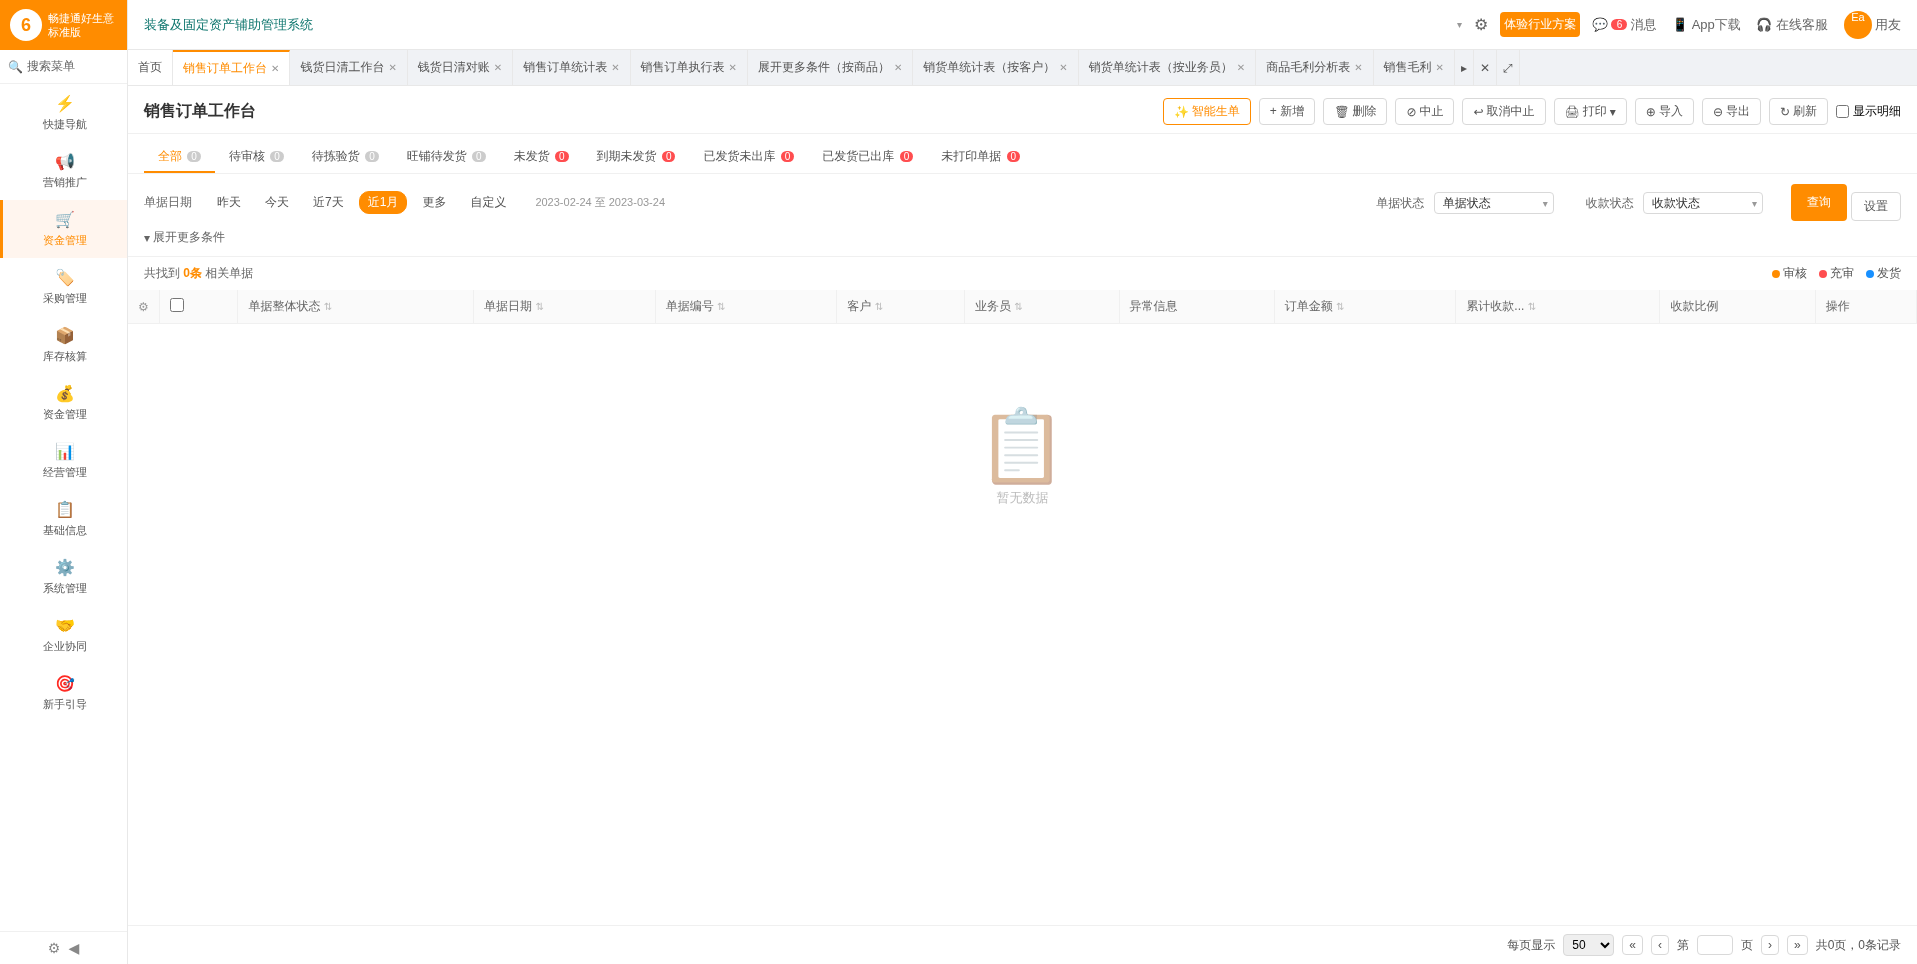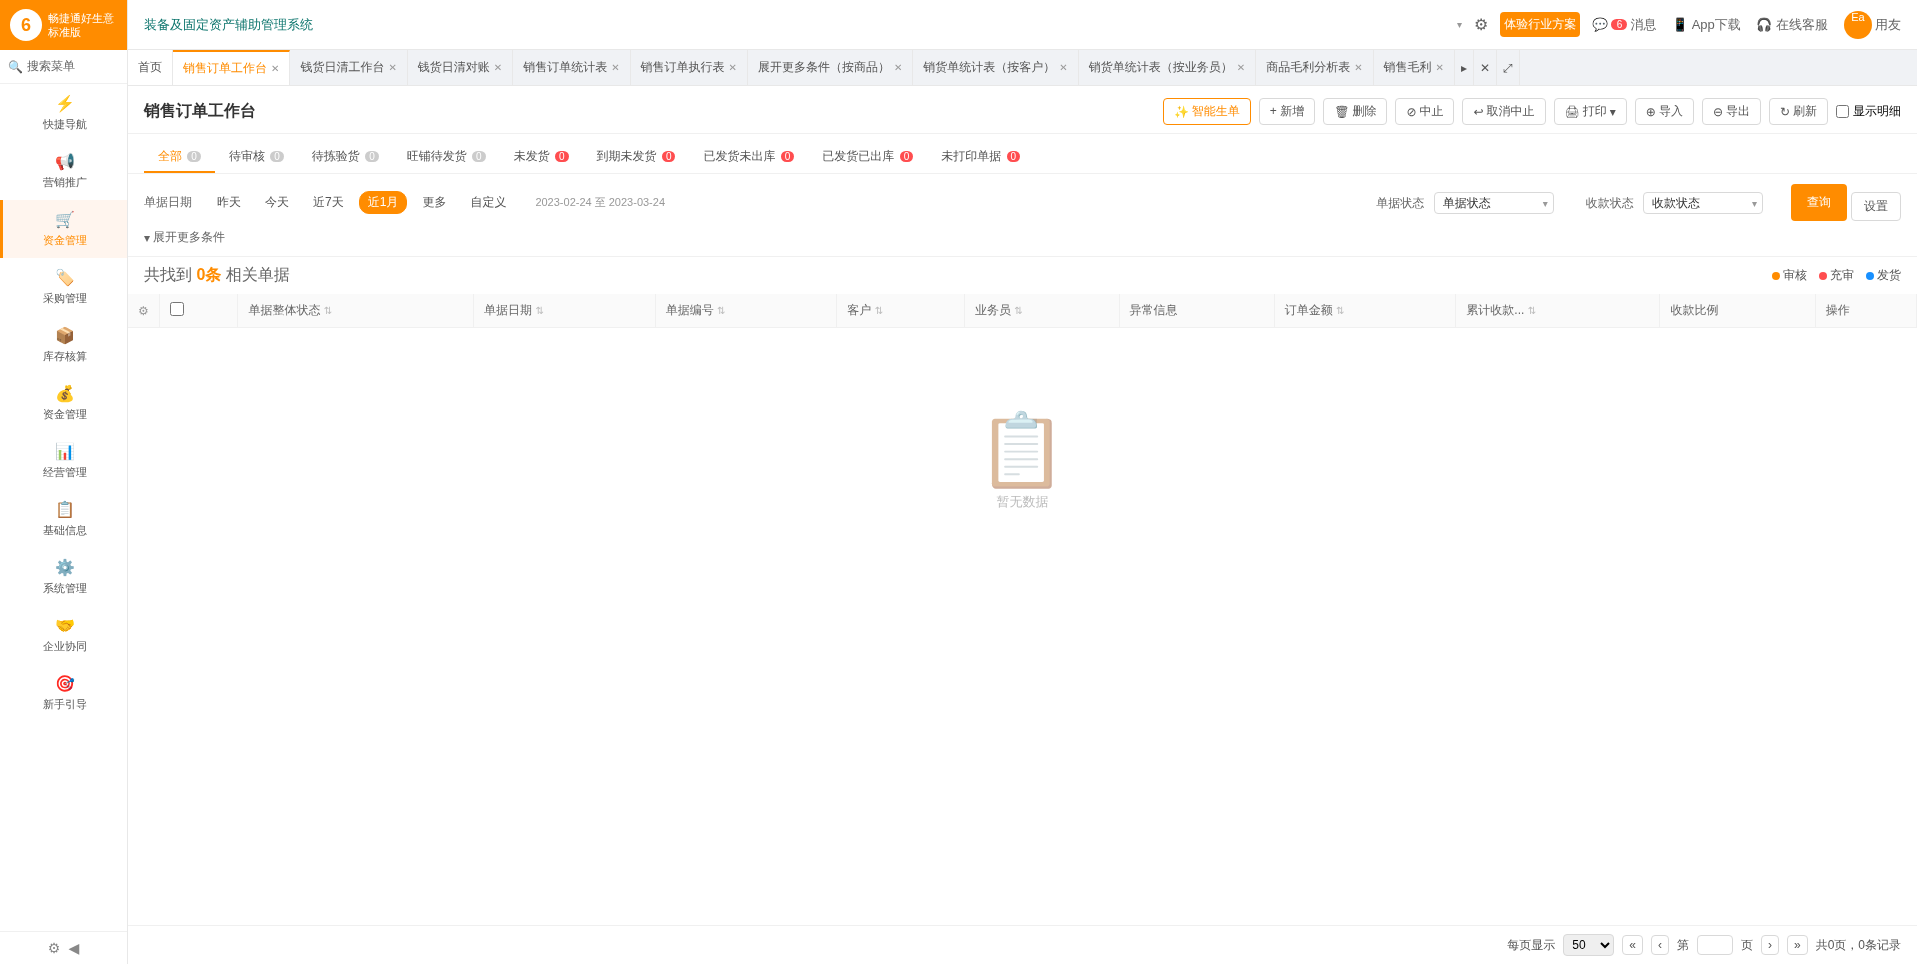--- a/index.html
+++ b/index.html
@@ -67,21 +67,21 @@
     .filter-select { border: 1px solid #d9d9d9; border-radius: 4px; padding: 3px 24px 3px 8px; font-size: 12px; color: #333; background: #fff; appearance: none; cursor: pointer; min-width: 120px; }
     .filter-select-wrap { position: relative; display: inline-block; }
     .filter-select-wrap::after { content: '▾'; position: absolute; right: 6px; top: 50%; transform: translateY(-50%); color: #999; font-size: 10px; pointer-events: none; }
     .expand-btn { display: flex; align-items: center; gap: 3px; cursor: pointer; color: #666; font-size: 12px; }
     .query-btn { background: #ff8c00; color: #fff; border: none; padding: 5px 16px; border-radius: 4px; cursor: pointer; font-size: 12px; }
     .setting-btn { background: #fff; color: #555; border: 1px solid #d9d9d9; padding: 5px 12px; border-radius: 4px; cursor: pointer; font-size: 12px; margin-top: 8px; }
 
     
     .table-area { flex: 1; overflow: hidden; display: flex; flex-direction: column; }
     .table-toolbar { padding: 8px 16px; display: flex; align-items: center; justify-content: space-between; }
-    .table-count { font-size: 16px; color: #666; }
+    .table-count { font-size: 12px; color: #666; }
     .table-count span { color: #ff8c00; font-weight: bold; }
     .table-toolbar-actions { display: flex; gap: 12px; }
     .toolbar-action { display: flex; align-items: center; gap: 3px; cursor: pointer; font-size: 12px; color: #555; }
     .toolbar-action .dot { width: 8px; height: 8px; border-radius: 50%; display: inline-block; }
     .dot-orange { background: #ff8c00; }
     .dot-red { background: #ff4d4f; }
     .dot-blue { background: #1890ff; }
 
     .data-table { width: 100%; border-collapse: collapse; font-size: 12px; }
     .data-table th { background: #fafafa; padding: 8px 10px; text-align: left; color: #666; font-weight: normal; border-bottom: 1px solid #f0f0f0; border-right: 1px solid #f0f0f0; white-space: nowrap; }

